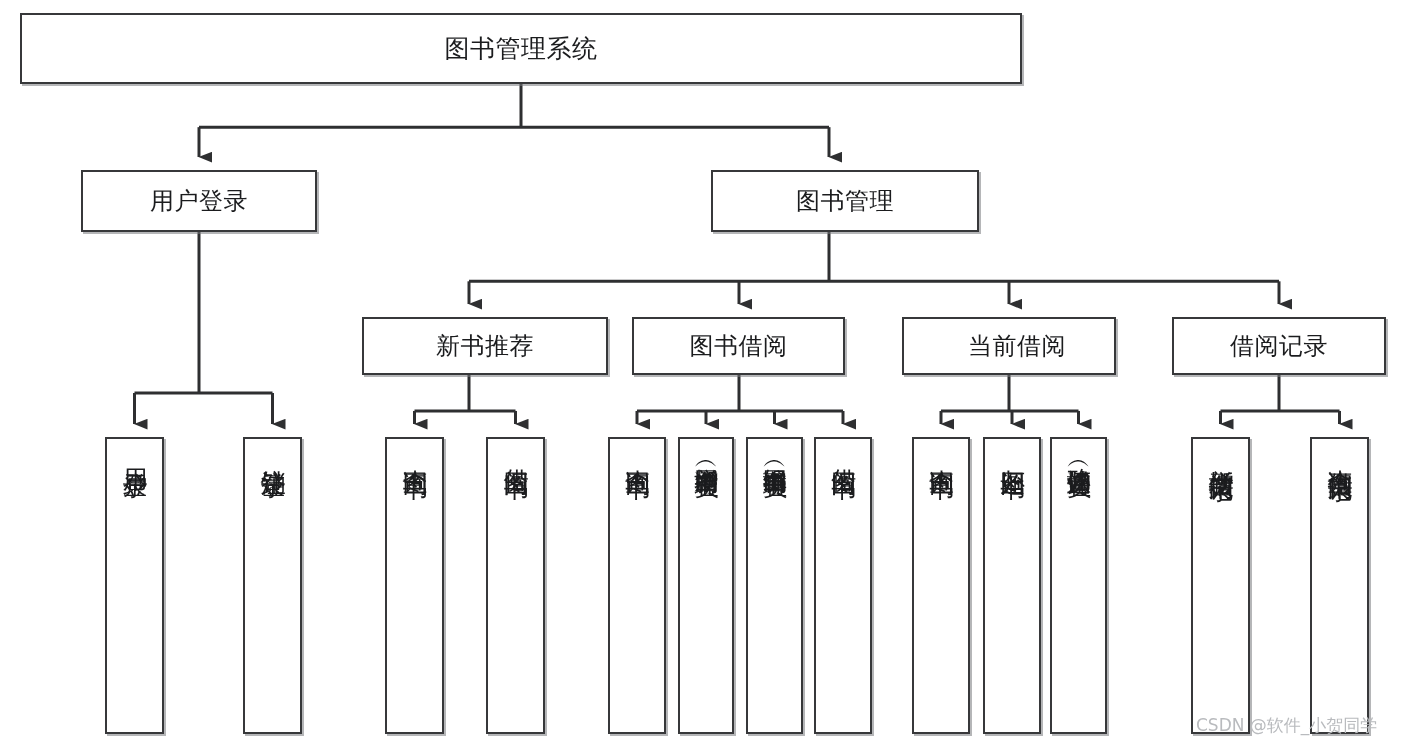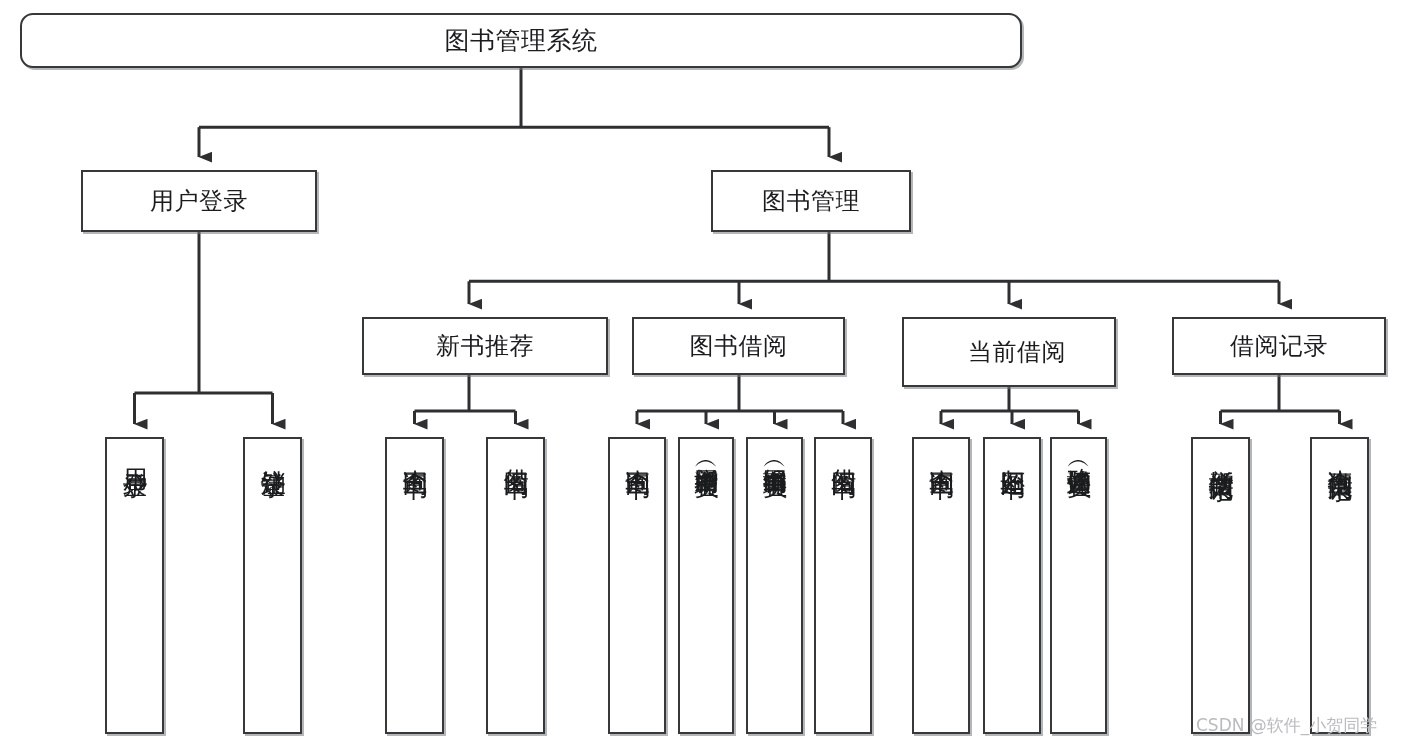--- a/index.html
+++ b/index.html
@@ -115,38 +115,38 @@
         <path d="M 1009 375 L 1009 410.96 M 941 410.96 L 1078.5 410.96"></path>
         <path d="M 941 410.96 L 941 424" marker-end="url(#arrow)"></path>
         <path d="M 1012 410.96 L 1012 424" marker-end="url(#arrow)"></path>
         <path d="M 1078.5 410.96 L 1078.5 424" marker-end="url(#arrow)"></path>
         <path d="M 1279 375 L 1279 410.96 M 1220.5 410.96 L 1339.5 410.96"></path>
         <path d="M 1220.5 410.96 L 1220.5 424" marker-end="url(#arrow)"></path>
         <path d="M 1339.5 410.96 L 1339.5 424" marker-end="url(#arrow)"></path>
       </g>
   </svg>
 
-  <div class="node h root" style="left: 20px; top: 13px; width: 1002px; height: 55px; border-radius: 13px;">
+  <div class="node h root" style="left: 20px; top: 13px; width: 1002px; height: 71px;">
     <span class="lbl">图书管理系统</span>
   </div>
 
   <div class="node h" style="left: 81px; top: 170px; width: 236px; height: 62px;">
     <span class="lbl">用户登录</span>
   </div>
-  <div class="node h" style="left: 711px; top: 170px; width: 200px; height: 62px; align-items: center;">
+  <div class="node h" style="left: 711px; top: 170px; width: 268px; height: 62px; align-items: center;">
     <span class="lbl">图书管理</span>
   </div>
 
   <div class="node h" style="left: 362px; top: 317px; width: 246px; height: 58px;">
     <span class="lbl">新书推荐</span>
   </div>
   <div class="node h" style="left: 632px; top: 317px; width: 213px; height: 58px;">
     <span class="lbl">图书借阅</span>
   </div>
-  <div class="node h" style="left: 902px; top: 317px; width: 214px; height: 70px; padding-left: 16px;">
+  <div class="node h" style="left: 902px; top: 317px; width: 214px; height: 58px; padding-left: 16px;">
     <span class="lbl">当前借阅</span>
   </div>
   <div class="node h" style="left: 1172px; top: 317px; width: 214px; height: 58px;">
     <span class="lbl">借阅记录</span>
   </div>
 
   <div class="node v" style="left: 105px; top: 437px; width: 59px; height: 297px;">
     <span class="lbl">用户登录</span>
   </div>
   <div class="node v" style="left: 243px; top: 437px; width: 59px; height: 297px;">

